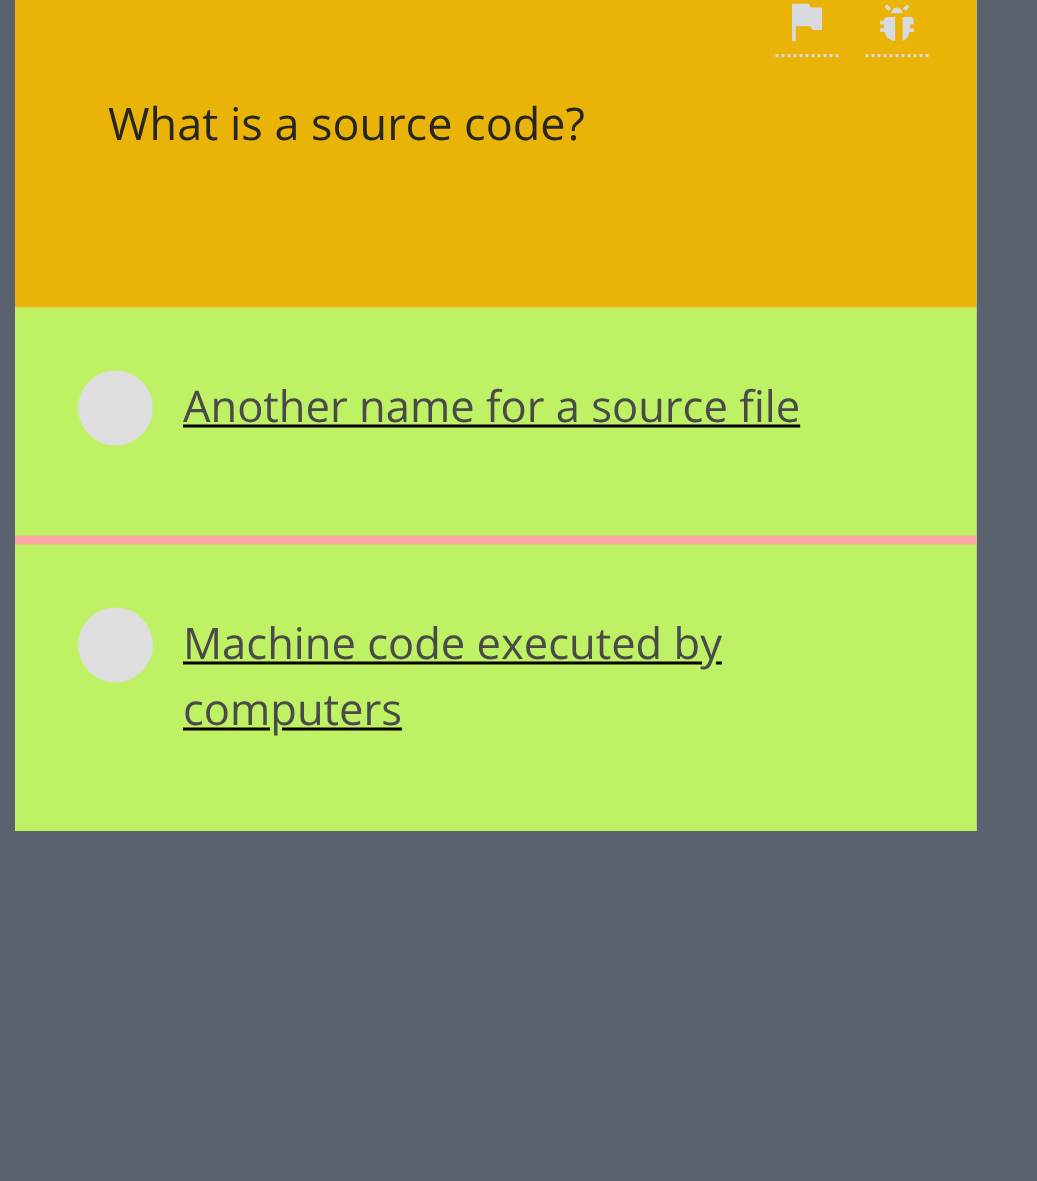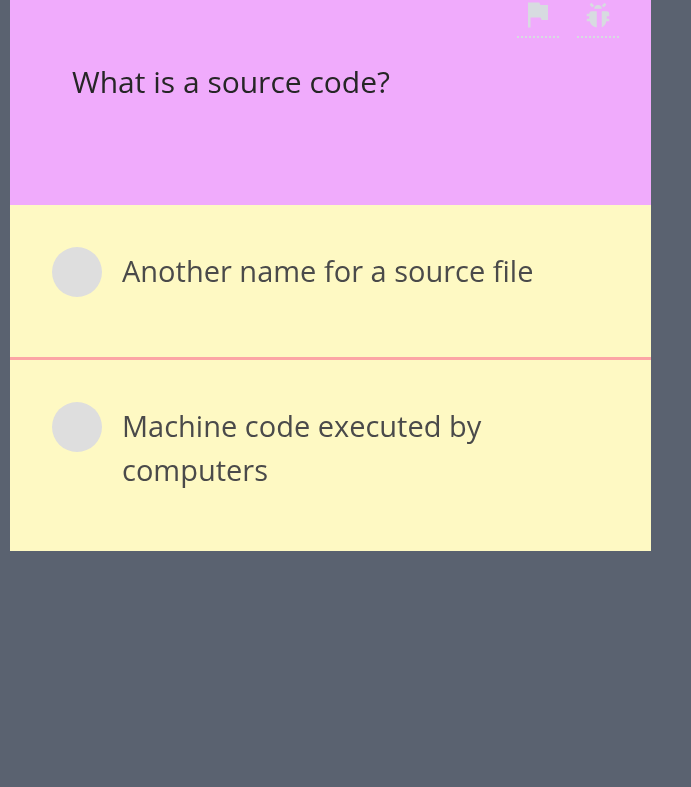--- a/index.html
+++ b/index.html
@@ -16,21 +16,21 @@
       position: relative;
     }
     .card {
       position: absolute;
       left: 10px;
       top: 0;
       width: 641px;
       background: #fff;
     }
     .question-header {
-      background: #f0abfc;
+      background: #eab308;
       padding: 0 0 60px 0;
       position: relative;
       min-height: 205px;
     }
     .header-icons {
       position: absolute;
       top: 0;
       right: 32px;
       display: flex;
       gap: 18px;
@@ -54,27 +54,28 @@
       margin-top: 6px;
     }
     .question-text {
       color: #262626;
       font-size: 30px;
       font-weight: 400;
       padding: 62px 60px 0 62px;
       line-height: 1.35;
     }
     .options {
-      background: #fef9c3;
+      background: #bef264;
+      text-decoration: underline;
     }
     .option {
       display: flex;
       align-items: flex-start;
       padding: 40px 42px 60px 42px;
-      border-top: 3px solid #fca5a5;
+      border-top: 6px solid #fca5a5;
       cursor: pointer;
     }
     .option:first-child {
       border-top: none;
     }
     .radio {
       flex: 0 0 50px;
       width: 50px;
       height: 50px;
       border-radius: 50%;

